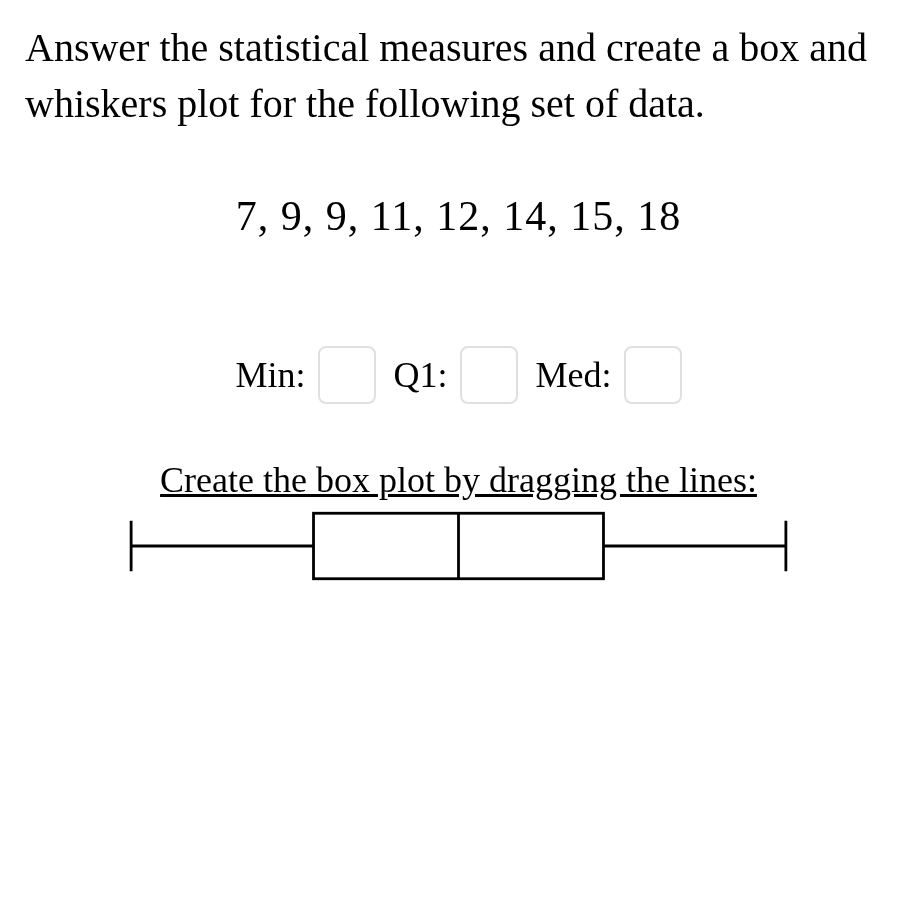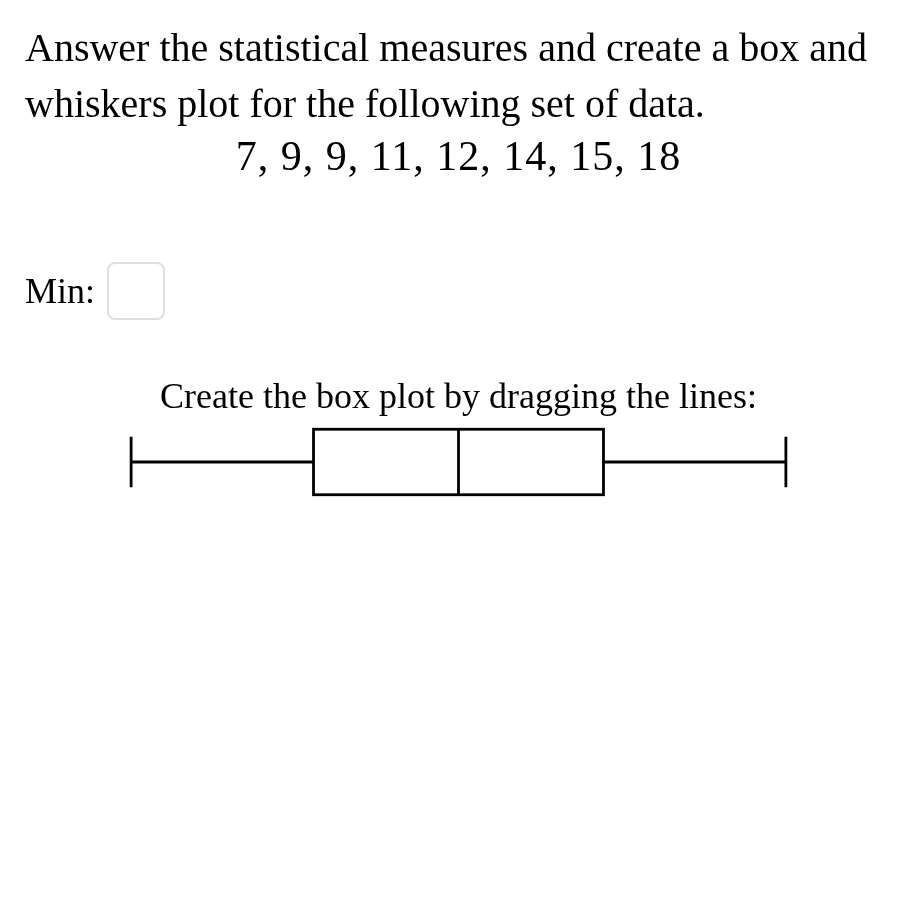--- a/index.html
+++ b/index.html
@@ -11,30 +11,31 @@
       font-family: Georgia, 'Times New Roman', serif;
       background: #ffffff;
       width: 917px;
       height: 920px;
       padding: 20px 25px;
       color: #000000;
     }
     .question-text {
       font-size: 40px;
       line-height: 1.4;
+      margin-bottom: 60px;
     }
     .data-set {
       font-size: 42px;
       text-align: center;
-      margin-bottom: 82px;
+      margin-bottom: 106px;
       letter-spacing: 1px;
     }
     .inputs-container {
       display: flex;
-      flex-direction: row;
+      flex-direction: column;
       align-items: center;
       gap: 26px;
       margin-bottom: 55px;
     }
     .input-row {
       display: flex;
       align-items: center;
       gap: 18px;
       justify-content: center;
     }
@@ -52,20 +53,21 @@
       border: 2px solid #e0e0e0;
       border-radius: 8px;
       background: #ffffff;
       font-size: 28px;
       text-align: center;
       outline: none;
     }
     .instruction-text {
       font-size: 36px;
       text-align: center;
+      text-decoration: underline;
     }
     .boxplot-container {
       display: flex;
       justify-content: center;
       align-items: center;
       padding: 0 50px;
     }
     .boxplot-svg {
       width: 780px;
       height: 90px;
@@ -77,20 +79,28 @@
 <div class="question-text">Answer the statistical measures and create a box and whiskers plot for the following set of data.</div>
 
 <div class="data-set">7, 9, 9, 11, 12, 14, 15, 18</div>
 
 <div class="inputs-container">
   <div class="input-row">
     <div class="input-group">
       <span class="input-label">Min:</span>
       <input type="text" class="input-box" value="" style="">
     </div>
+    <div class="input-group">
+      <span class="input-label">Q1:</span>
+      <input type="text" class="input-box" value="" style="">
+    </div>
+    <div class="input-group">
+      <span class="input-label">Med:</span>
+      <input type="text" class="input-box" value="" style="">
+    </div>
   </div>
 </div>
 
 <div class="instruction-text">Create the box plot by dragging the lines:</div>
 
 <div class="boxplot-container">
   <svg class="boxplot-svg" viewBox="0 0 820 90">
 
     <line x1="60" y1="45" x2="255" y2="45" stroke="#000000" stroke-width="3"></line>
 

